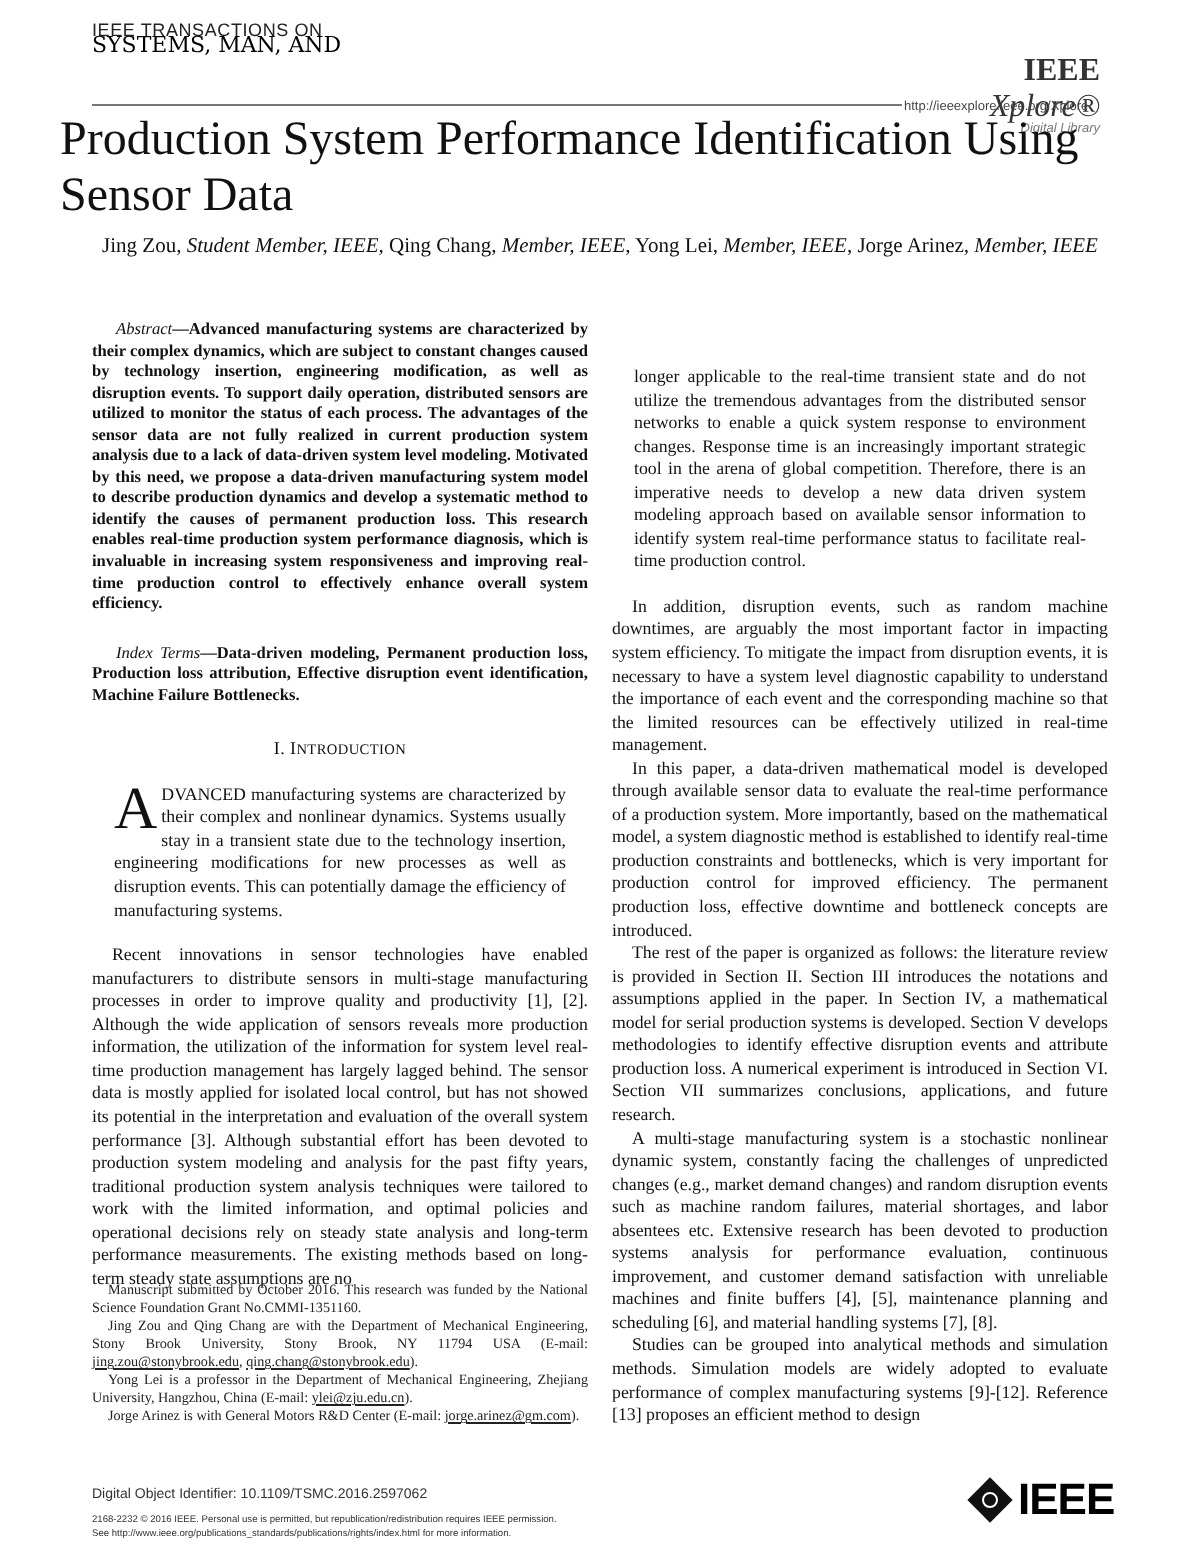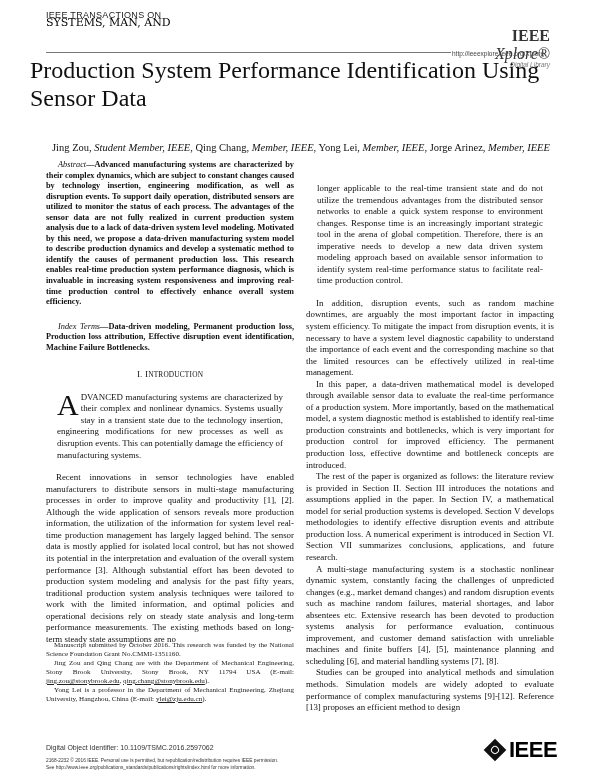--- a/index.html
+++ b/index.html
@@ -7,21 +7,21 @@
   .abs { position: absolute; }
   #journal-line1 { left: 46px; top: 10px; font-family: "Liberation Sans", sans-serif; font-size: 9px; letter-spacing: 0.3px; color: #222; }
   #journal-name { left: 46px; top: 16px; font-family: "DejaVu Serif", serif; font-weight: normal; font-size: 11px; line-height: 13px; color: #000; }
   #xplore { left: 455px; top: 27px; text-align: right; width: 95px; }
   #xplore .brand { font-family: Liberation Serif, serif; font-size: 16px; font-weight: bold; color: #333; }
   #xplore .brand i { font-weight: normal; }
   #xplore .sub { font-family: "Liberation Sans", sans-serif; font-size: 6.5px; font-style: italic; color: #777; margin-top: -2px; }
   #rule { left: 46px; top: 52px; width: 405px; height: 1px; background: #777; }
   #xplore-url { left: 452px; top: 50px; font-family: "Liberation Sans", sans-serif; font-size: 6.5px; color: #444; }
   #title { left: 30px; top: 56px; width: 540px; text-align: left; font-size: 24px; line-height: 28px; color: #111; }
-  #authors { left: 52px; top: 117px; width: 520px; font-size: 10.5px; line-height: 14px; margin-top: 24px; }
+  #authors { left: 40px; top: 117px; width: 520px; text-align: center; font-size: 10.5px; line-height: 14px; }
   .col { font-size: 8.9px; line-height: 11.55px; text-align: justify; }
   #left { left: 46px; top: 160px; width: 248px; }
   #right { left: 306px; top: 172px; width: 248px; }
   .abstract { font-weight: bold; font-size: 8.3px; line-height: 10.55px; text-indent: 12px; margin: 0; }
   .abstract i { font-weight: normal; }
   .index { font-weight: bold; font-size: 8.3px; line-height: 10.55px; text-indent: 12px; margin: 14px 0 0 0; }
   .index i { font-weight: normal; }
   .sec { text-align: center; font-size: 9px; margin: 16px 0 7px 0; letter-spacing: 0.2px; }
   .sec .sc { font-size: 7.3px; }
   p.par { margin: 0; text-indent: 10px; }
@@ -59,20 +59,21 @@
   <p class="index"><i>Index Terms</i><span>—Data-driven modeling, Permanent production loss, Production loss attribution, Effective disruption event identification, Machine Failure Bottlenecks.</span></p>
   <div class="sec"><span>I.</span> <span>I</span><span class="sc">NTRODUCTION</span></div>
   <p class="first"><span class="dropcap">A</span><span>DVANCED manufacturing systems are characterized by their complex and nonlinear dynamics. Systems usually stay in a transient state due to the technology insertion, engineering modifications for new processes as well as disruption events. This can potentially damage the efficiency of manufacturing systems.</span></p>
   <p class="par">Recent innovations in sensor technologies have enabled manufacturers to distribute sensors in multi-stage manufacturing processes in order to improve quality and productivity [1], [2]. Although the wide application of sensors reveals more production information, the utilization of the information for system level real-time production management has largely lagged behind. The sensor data is mostly applied for isolated local control, but has not showed its potential in the interpretation and evaluation of the overall system performance [3]. Although substantial effort has been devoted to production system modeling and analysis for the past fifty years, traditional production system analysis techniques were tailored to work with the limited information, and optimal policies and operational decisions rely on steady state analysis and long-term performance measurements. The existing methods based on long-term steady state assumptions are no</p>
 </div>
 
 <div class="footnotes">
   <p>Manuscript submitted by October 2016. This research was funded by the National Science Foundation Grant No.CMMI-1351160.</p>
   <p><span>Jing Zou and Qing Chang are with the Department of Mechanical Engineering, Stony Brook University, Stony Brook, NY 11794 USA (E-mail: </span><u>jing.zou@stonybrook.edu</u>, <u>qing.chang@stonybrook.edu</u>).</p>
   <p><span>Yong Lei is a professor in the Department of Mechanical Engineering, Zhejiang University, Hangzhou, China (E-mail: </span><u>ylei@zju.edu.cn</u>).</p>
+  <p><span>Jorge Arinez is with General Motors R&amp;D Center (E-mail: </span><u>jorge.arinez@gm.com</u>).</p>
 </div>
 
 <div id="right" class="abs col">
   <p class="first">longer applicable to the real-time transient state and do not utilize the tremendous advantages from the distributed sensor networks to enable a quick system response to environment changes. Response time is an increasingly important strategic tool in the arena of global competition. Therefore, there is an imperative needs to develop a new data driven system modeling approach based on available sensor information to identify system real-time performance status to facilitate real-time production control.</p>
   <p class="par">In addition, disruption events, such as random machine downtimes, are arguably the most important factor in impacting system efficiency. To mitigate the impact from disruption events, it is necessary to have a system level diagnostic capability to understand the importance of each event and the corresponding machine so that the limited resources can be effectively utilized in real-time management.</p>
   <p class="par">In this paper, a data-driven mathematical model is developed through available sensor data to evaluate the real-time performance of a production system. More importantly, based on the mathematical model, a system diagnostic method is established to identify real-time production constraints and bottlenecks, which is very important for production control for improved efficiency. The permanent production loss, effective downtime and bottleneck concepts are introduced.</p>
   <p class="par">The rest of the paper is organized as follows: the literature review is provided in Section II. Section III introduces the notations and assumptions applied in the paper. In Section IV, a mathematical model for serial production systems is developed. Section V develops methodologies to identify effective disruption events and attribute production loss. A numerical experiment is introduced in Section VI. Section VII summarizes conclusions, applications, and future research.</p>
   <p class="par">A multi-stage manufacturing system is a stochastic nonlinear dynamic system, constantly facing the challenges of unpredicted changes (e.g., market demand changes) and random disruption events such as machine random failures, material shortages, and labor absentees etc. Extensive research has been devoted to production systems analysis for performance evaluation, continuous improvement, and customer demand satisfaction with unreliable machines and finite buffers [4], [5], maintenance planning and scheduling [6], and material handling systems [7], [8].</p>
   <p class="par">Studies can be grouped into analytical methods and simulation methods. Simulation models are widely adopted to evaluate performance of complex manufacturing systems [9]-[12]. Reference [13] proposes an efficient method to design</p>
 </div>

